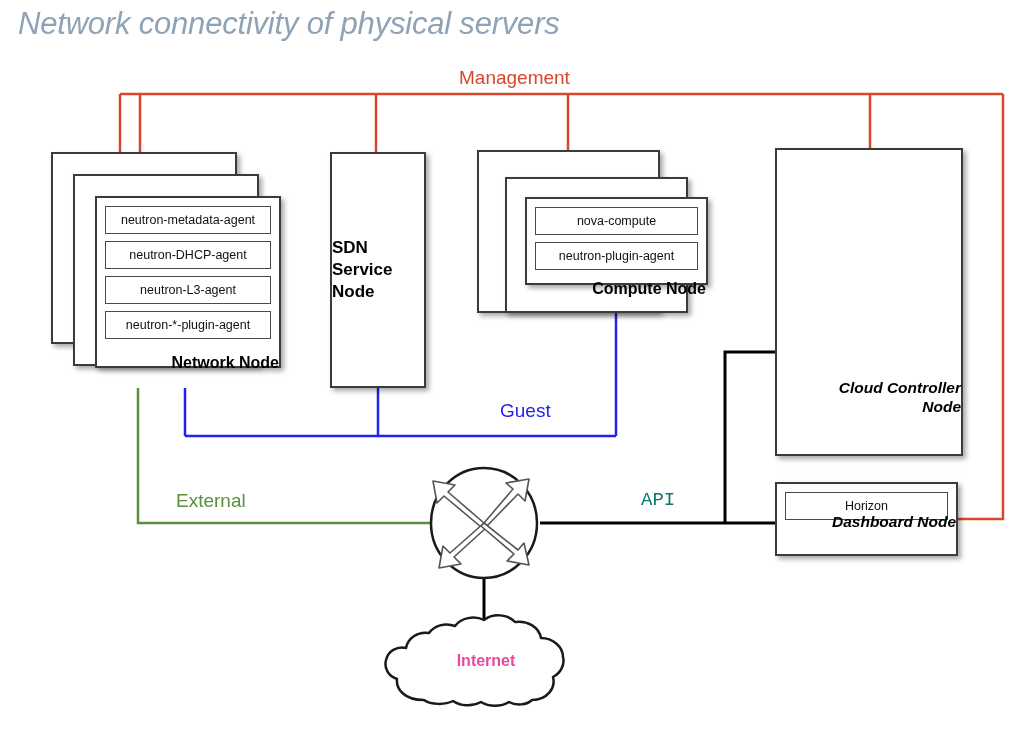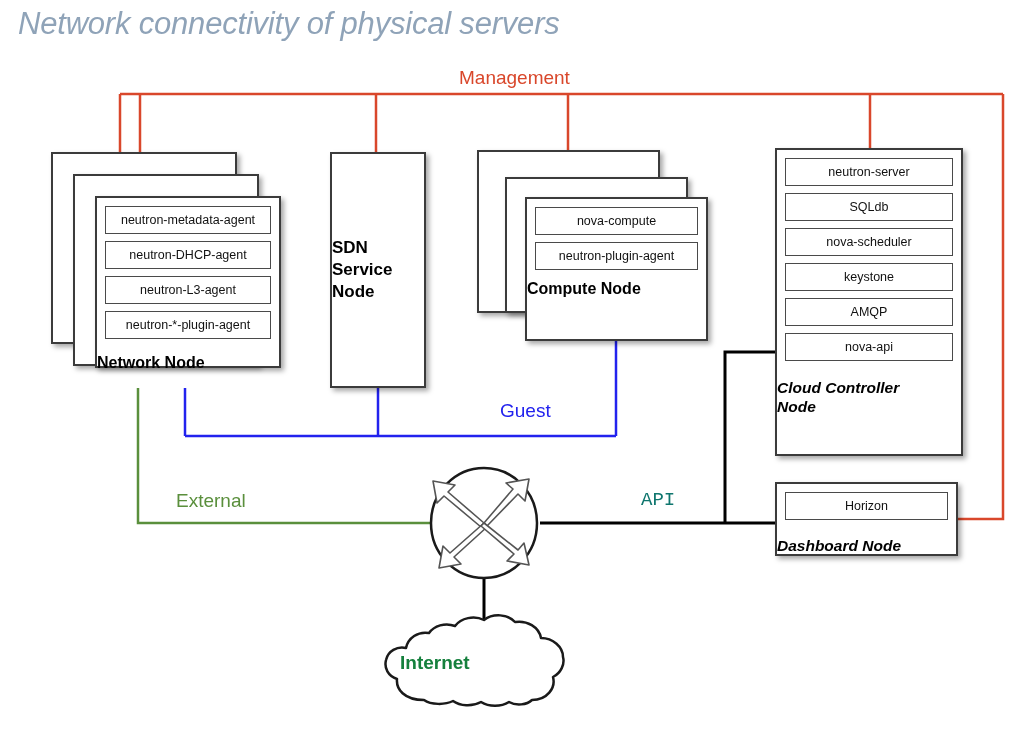--- a/index.html
+++ b/index.html
@@ -79,21 +79,21 @@
     font-size: 12.5px;
     color: #111;
     margin-bottom: 7px;
     overflow: hidden;
     white-space: nowrap;
   }
   .node-label {
     position: absolute;
     left: 0;
     right: 0;
-    text-align: left;
+    text-align: right;
     font-size: 16px;
     font-weight: bold;
     color: #000;
     line-height: 19px;
   }
   .node-label.small { font-size: 15.5px; font-style: italic; }
 
   
   .center-label {
     position: absolute;
@@ -118,24 +118,24 @@
     background: #ffffff;
     padding: 0 4px;
   }
 
   
   #internet-text {
     position: absolute;
     left: 400px;
     top: 652px;
     width: 172px;
-    text-align: left;
-    font-size: 19px;
+    text-align: center;
+    font-size: 16px;
     font-weight: bold;
-    color: #15803d;
+    color: #ec4899;
     z-index: 6;
   }
 </style>
 </head>
 <body>
 
 <div id="canvas">
 
   <div id="title">Network connectivity of physical servers</div>
 
@@ -187,48 +187,40 @@
   <div class="node" style="left:330px; top:152px; width:96px; height:236px;">
     <div class="center-label">
       <div>SDN</div>
       <div>Service</div>
       <div>Node</div>
     </div>
   </div>
 
   <div class="ghost" style="left:477px; top:150px; width:183px; height:163px;"></div>
   <div class="ghost" style="left:505px; top:177px; width:183px; height:136px;"></div>
-  <div class="node" style="left:525px; top:197px; width:183px; height:144px;">
+  <div class="node" style="left:525px; top:197px; width:183px; height:88px;">
     <div class="node-inner">
       <div class="svc">nova-compute</div>
       <div class="svc">neutron-plugin-agent</div>
     </div>
     <div class="node-label" style="top:80px;">Compute Node</div>
   </div>
 
   <div class="node" style="left:775px; top:148px; width:188px; height:308px;">
-    <div class="node-inner">
-      <div class="svc">neutron-server</div>
-      <div class="svc">SQLdb</div>
-      <div class="svc">nova-scheduler</div>
-      <div class="svc">keystone</div>
-      <div class="svc">AMQP</div>
-      <div class="svc">nova-api</div>
-    </div>
     <div class="node-label small" style="top:228px;">
       <div>Cloud Controller</div>
       <div>Node</div>
     </div>
   </div>
 
   <div class="node" style="left:775px; top:482px; width:183px; height:74px;">
     <div class="node-inner">
       <div class="svc">Horizon</div>
     </div>
-    <div class="node-label small" style="top:52px;">Dashboard Node</div>
+    <div class="node-label small" style="top:28px;">Dashboard Node</div>
   </div>
 
   <svg id="icons" class="layer">
 
     <g>
       <ellipse cx="484" cy="523" rx="53" ry="55" fill="#ffffff" stroke="#1a1a1a" stroke-width="2.5"></ellipse>
 
       <path d="M484,523 L448,492 L455,485 L433,481 L437,503 L444,496 L481,527 Z" fill="#ffffff" stroke="#555" stroke-width="1.6" stroke-linejoin="round"></path>
       <path d="M484,523 L513,489 L506,483 L529,479 L525,501 L518,494 L487,526 Z" fill="#ffffff" stroke="#555" stroke-width="1.6" stroke-linejoin="round"></path>
       <path d="M484,523 L450,553 L443,546 L439,568 L461,564 L454,557 L487,527 Z" fill="#ffffff" stroke="#555" stroke-width="1.6" stroke-linejoin="round"></path>

